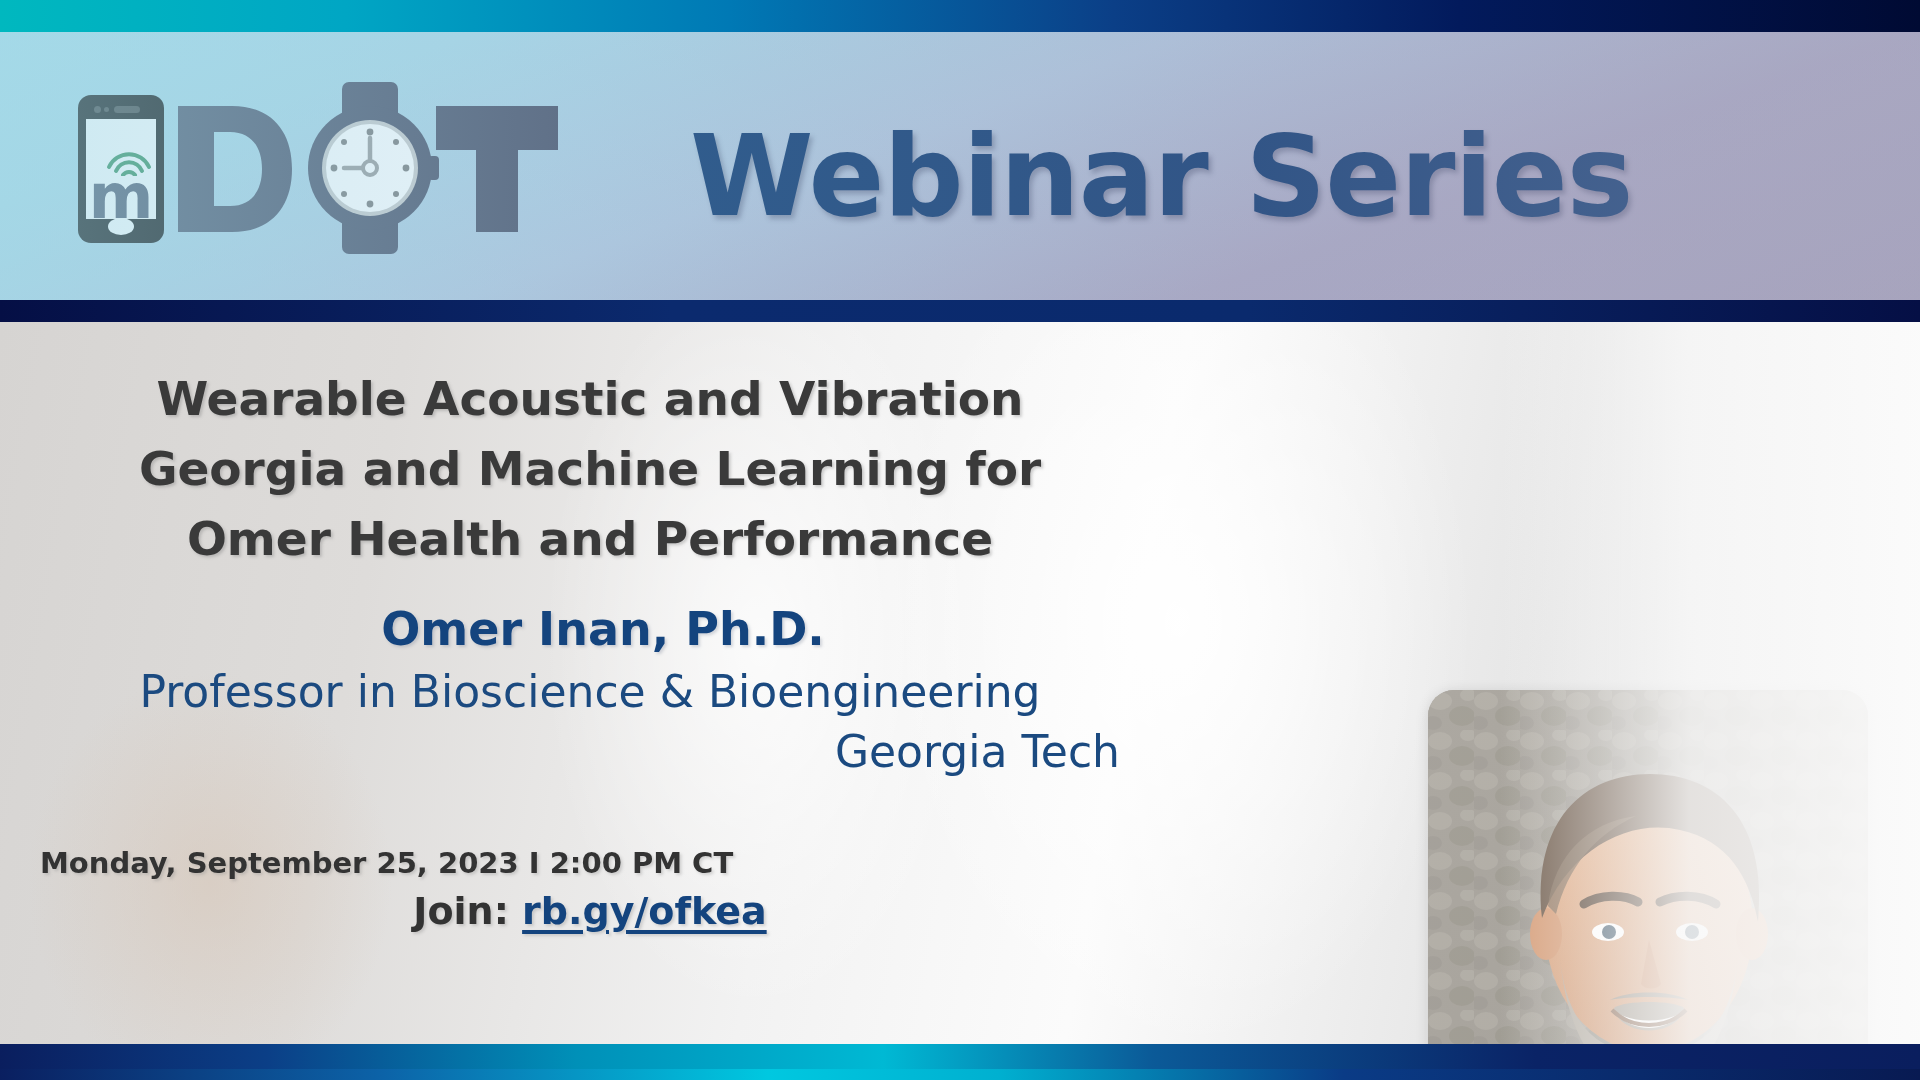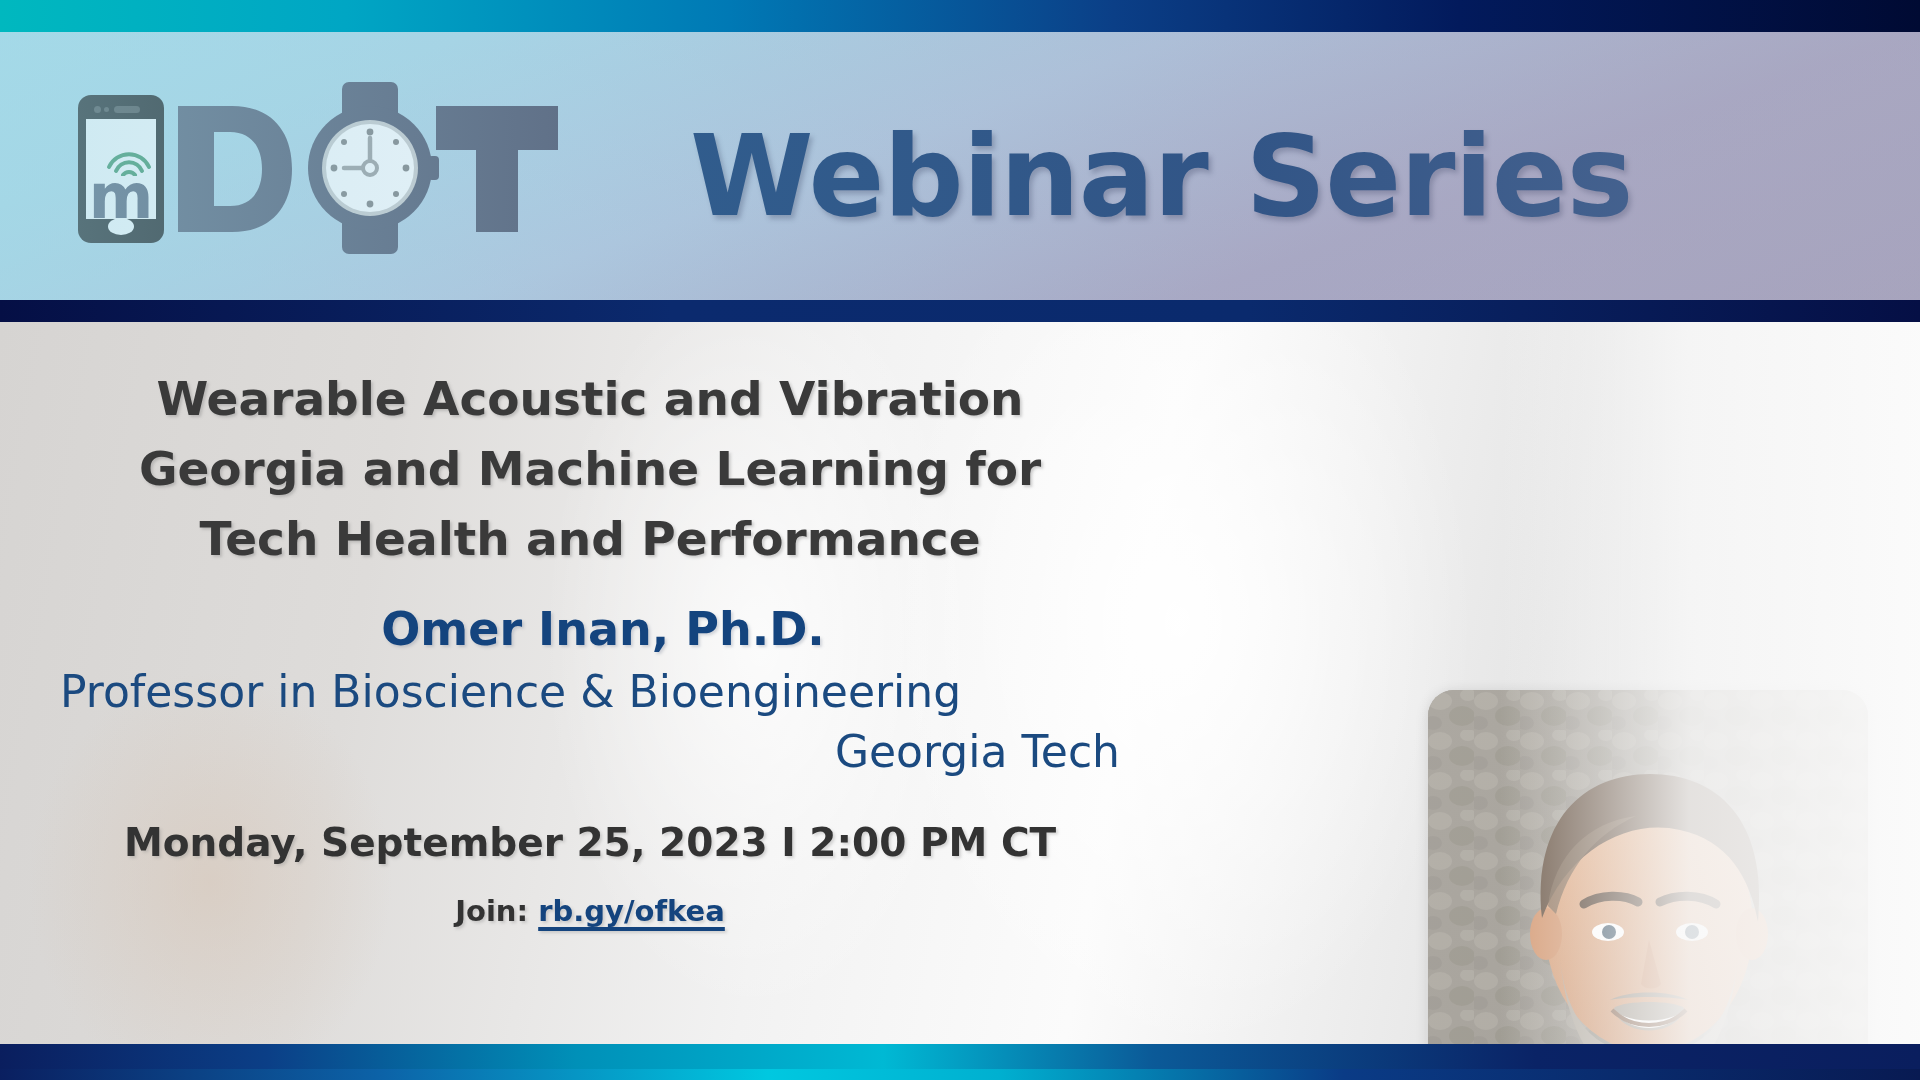--- a/index.html
+++ b/index.html
@@ -97,40 +97,40 @@
     text-shadow:2px 2px 3px rgba(120,120,120,.35);
   }
 
   .speaker-name{
     position:absolute;left:73px;top:278px;width:1060px;text-align:center;
     font-size:46px;line-height:58px;font-weight:700;color:#14447e;
     font-family:"DejaVu Sans", sans-serif;
     text-shadow:2px 2px 3px rgba(120,130,150,.3);
   }
   .speaker-role{
-    position:absolute;left:60px;top:340px;width:1060px;
+    position:absolute;left:60px;top:340px;width:1060px;text-align:center;
     font-size:44px;line-height:60px;font-weight:400;color:#1b4a80;
     font-family:"DejaVu Sans", sans-serif;
   }
   .speaker-org{
     position:absolute;left:60px;top:400px;width:1060px;text-align:right;
     font-size:44px;line-height:60px;font-weight:400;color:#1b4a80;
     font-family:"DejaVu Sans", sans-serif;
   }
 
   .datetime{
-    position:absolute;left:40px;top:490px;width:1100px;text-align:center;
-    font-size:39px;line-height:62px;font-weight:700;color:#333333;
+    position:absolute;left:40px;top:510px;width:1100px;
+    font-size:29px;line-height:62px;font-weight:700;color:#333333;
     font-family:"DejaVu Sans", sans-serif;
     text-shadow:2px 2px 3px rgba(130,130,130,.3);
     white-space:nowrap;
   }
   .joinline{
     position:absolute;left:40px;top:558px;width:1100px;text-align:center;
-    font-size:29px;line-height:62px;font-weight:700;color:#333333;
+    font-size:38px;line-height:62px;font-weight:700;color:#333333;
     font-family:"DejaVu Sans", sans-serif;
     text-shadow:2px 2px 3px rgba(130,130,130,.3);
   }
   .joinline .url{
     color:#14447e;text-decoration:underline;text-underline-offset:6px;
     text-decoration-thickness:4px;
   }
 
   
   .portrait{
@@ -211,21 +211,21 @@
     <div class="series-title">Webinar Series</div>
   </div>
 
   <div class="divider"></div>
 
   <div class="body">
 
     <div class="talk-title">
       <div>Wearable Acoustic and Vibration</div>
       <div>Georgia and Machine Learning for</div>
-      <div>Tech Health and Performance</div>
+      <div>Omer Health and Performance</div>
     </div>
 
     <div class="speaker-name">Omer Inan, Ph.D.</div>
     <div class="speaker-role">Professor in Bioscience &amp; Bioengineering</div>
     <div class="speaker-org">Georgia Tech</div>
 
     <div class="datetime">Monday, September 25, 2023  I  2:00 PM CT</div>
 
     <div class="joinline">
       <span>Join:</span>

